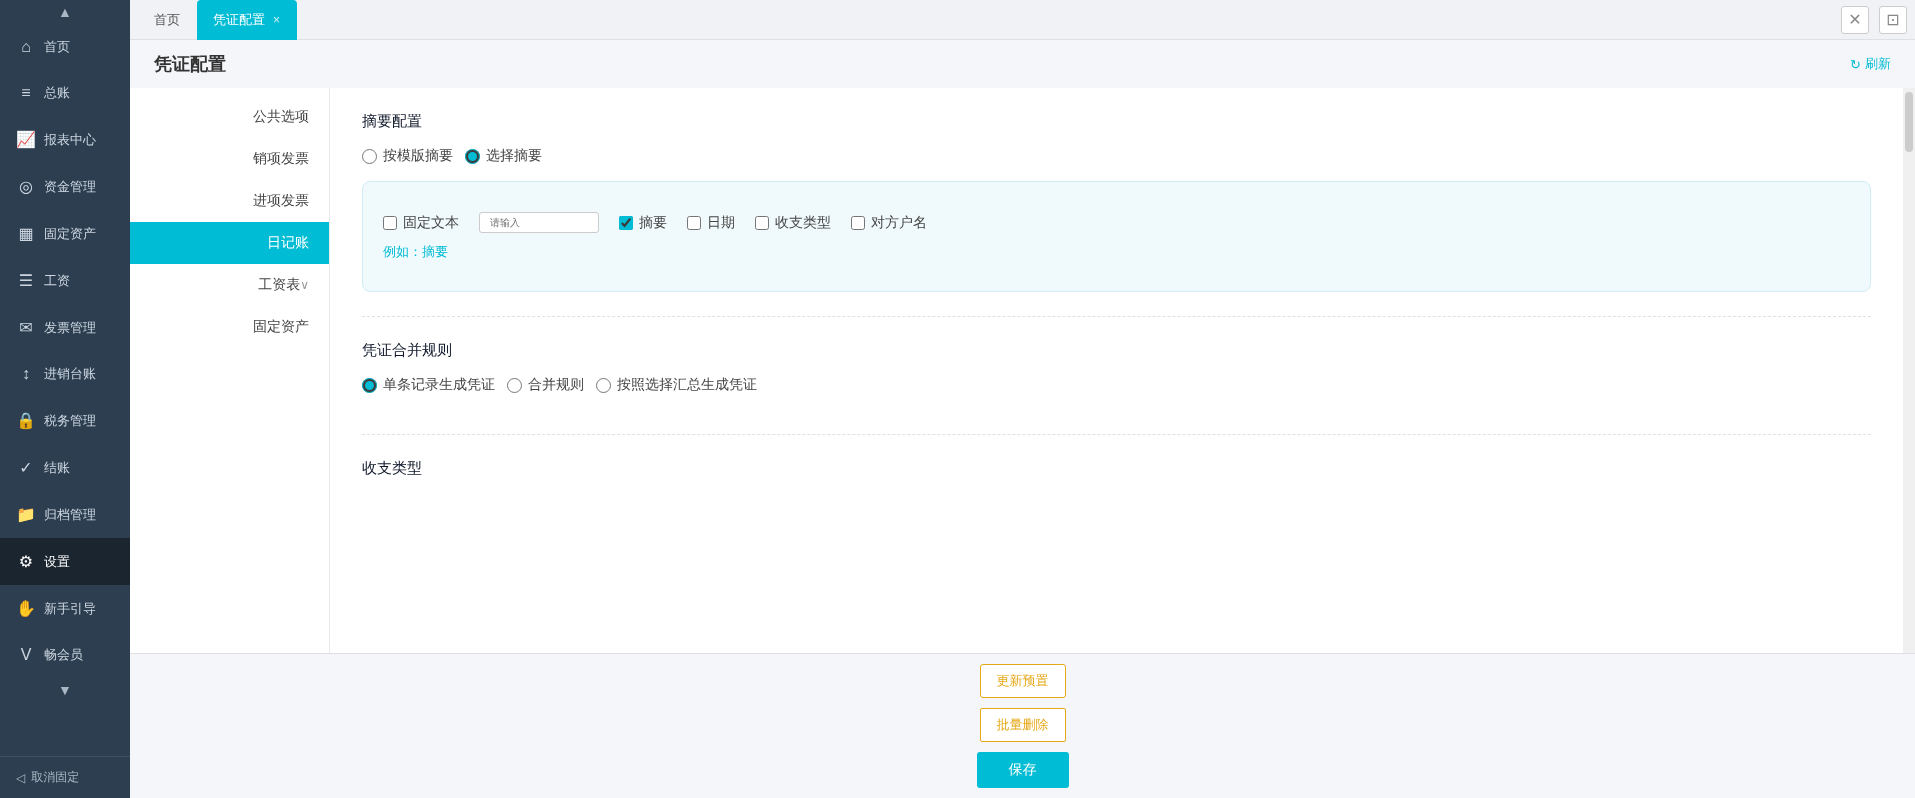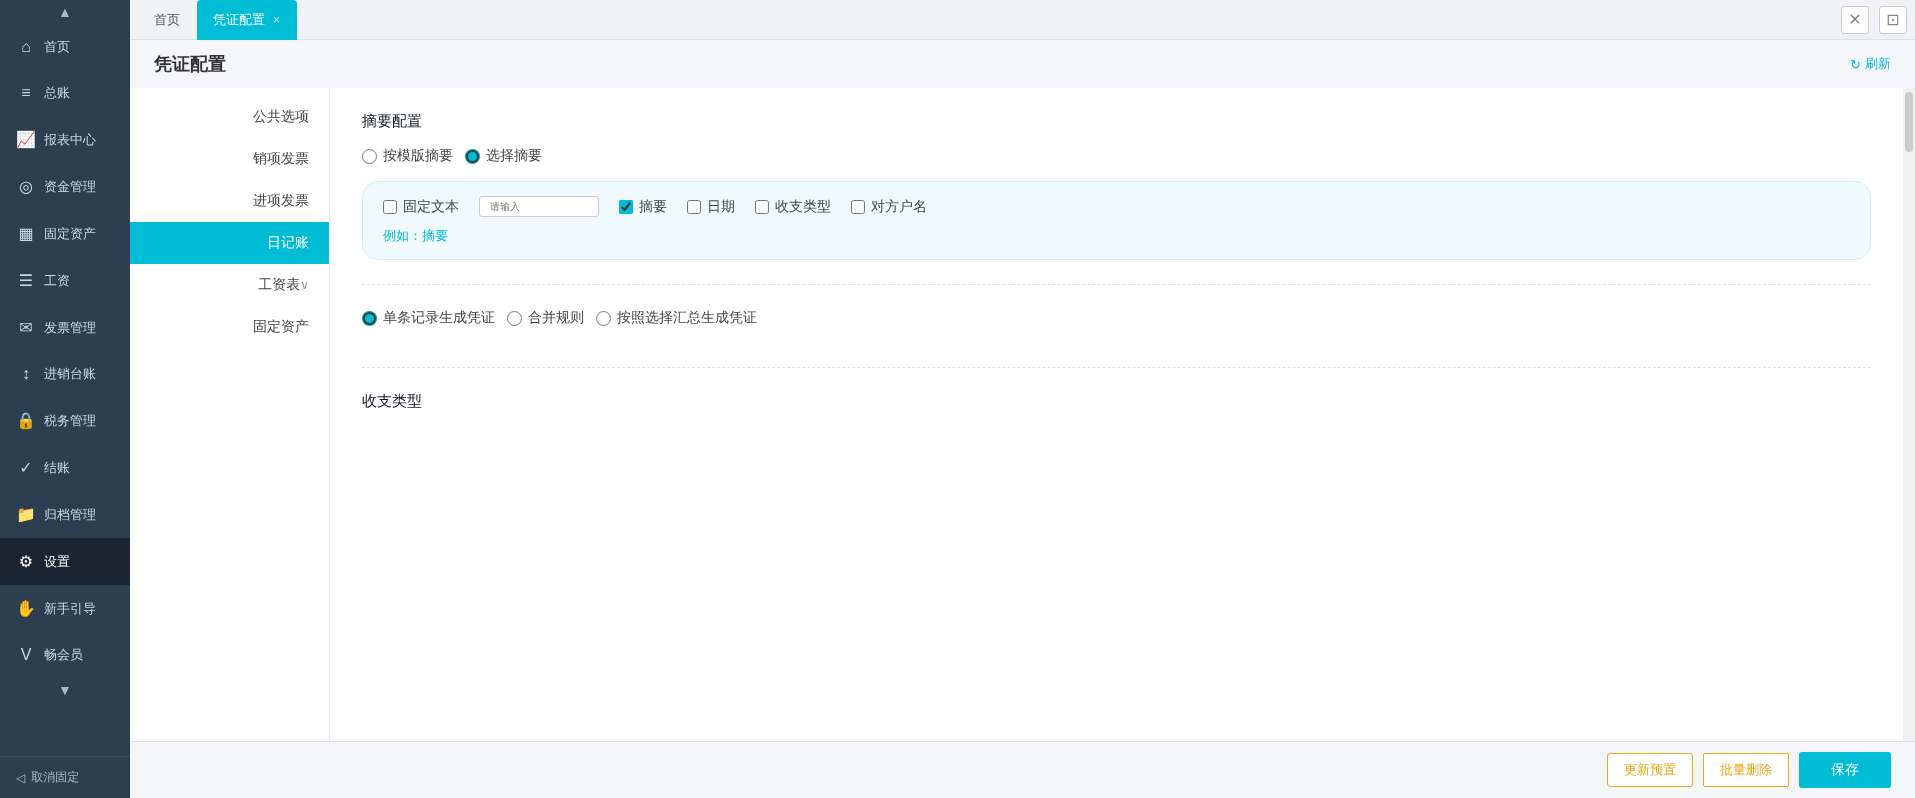--- a/index.html
+++ b/index.html
@@ -214,22 +214,22 @@
     .radio-label input[type="radio"] {
       accent-color: #00bcd4;
       width: 15px;
       height: 15px;
     }
 
     
     .summary-config-box {
       background: #f0fafc;
       border: 1px solid #d0eef5;
-      border-radius: 16px;
-      padding: 14px 20px;
+      border-radius: 8px;
+      padding: 30px 20px;
     }
     .summary-options-row {
       display: flex;
       align-items: center;
       gap: 20px;
       flex-wrap: wrap;
     }
     .check-label {
       display: flex;
       align-items: center;
@@ -257,24 +257,25 @@
       color: #00bcd4;
       font-size: 13px;
     }
 
     
     .bottom-action-bar {
       display: flex;
       align-items: center;
       justify-content: flex-end;
       gap: 10px;
-      padding: 10px 24px;
+      padding: 10px 8px;
       background: #f5f6fa;
       border-top: 1px solid #e0e0e0;
       flex-shrink: 0;
+      flex-direction: column;
     }
     .btn-update-preview {
       border: 1px solid #e6a817;
       background: #fff;
       color: #e6a817;
       padding: 7px 16px;
       border-radius: 3px;
       cursor: pointer;
       font-size: 13px;
     }
@@ -483,20 +484,21 @@
                 <input type="checkbox" style="">
                 <span>对方户名</span>
               </label>
             </div>
             <div class="preview-text">例如：摘要</div>
           </div>
         </div>
 
 
         <div class="section">
+          <div class="section-title">凭证合并规则</div>
           <div class="radio-group">
             <label class="radio-label">
               <input type="radio" name="merge" checked="" style="">
               <span>单条记录生成凭证</span>
             </label>
             <label class="radio-label">
               <input type="radio" name="merge" style="">
               <span>合并规则</span>
             </label>
             <label class="radio-label">

